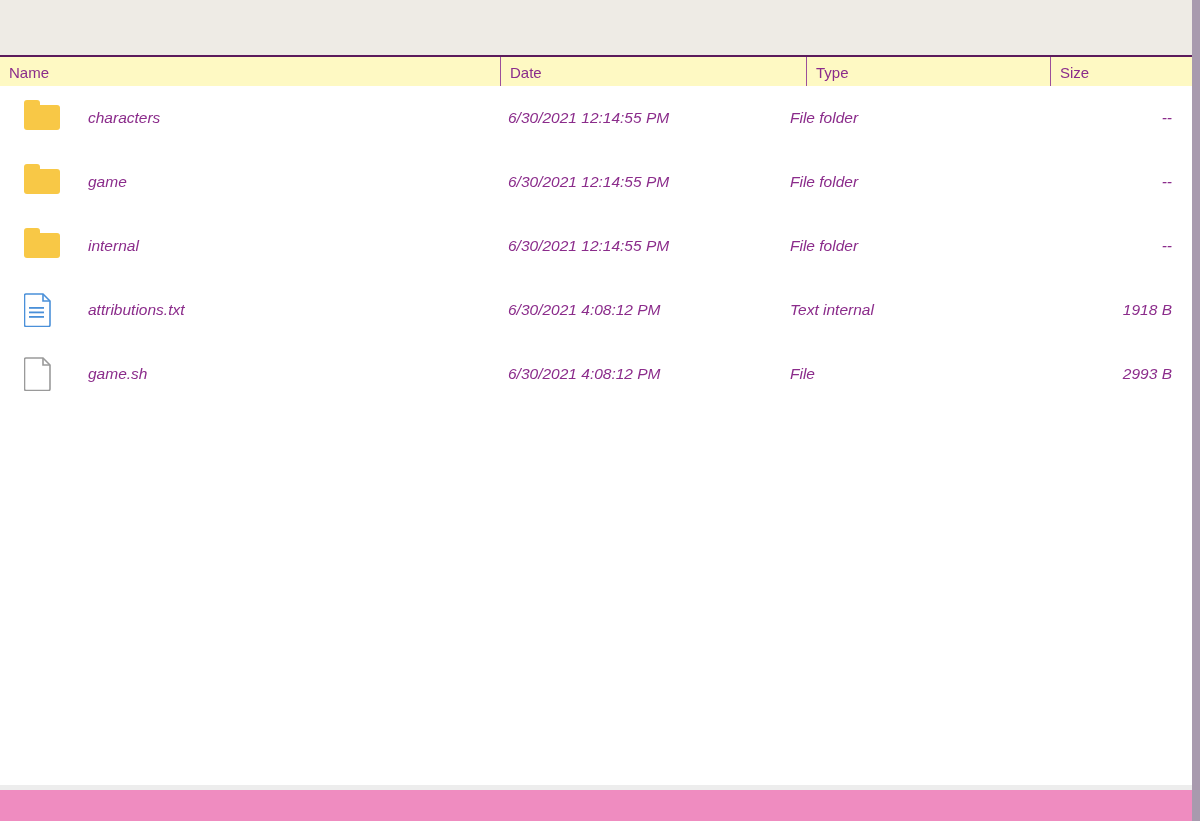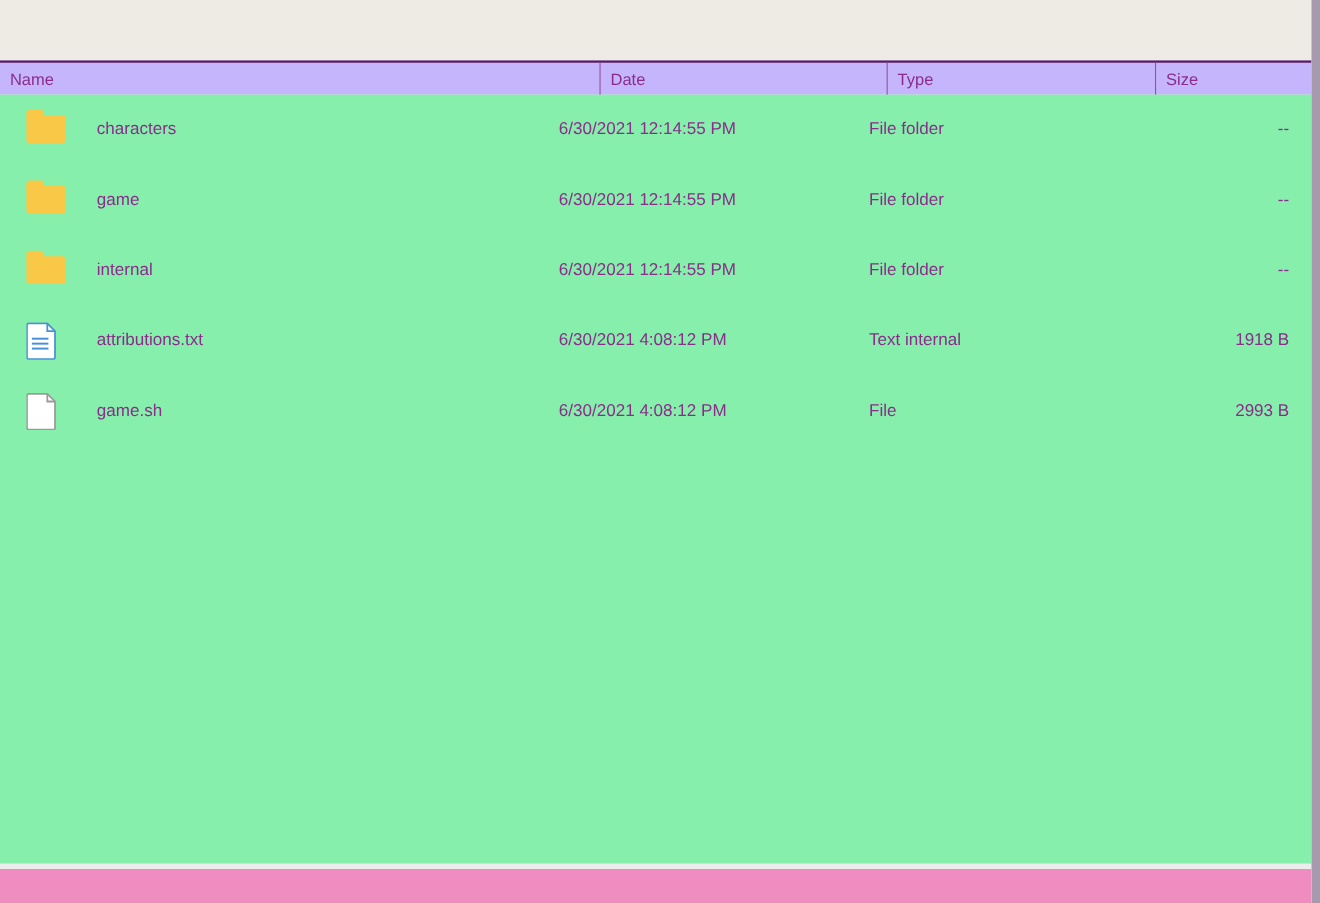--- a/index.html
+++ b/index.html
@@ -58,34 +58,34 @@
     background:none; border:none; cursor:pointer;
     font-family:"Liberation Sans", sans-serif;
   }
 
   
   .toolbar-gap { height:55px; flex:0 0 55px; background:#eeebe5; }
 
   
   .col-headers {
     position:relative; height:31px; flex:0 0 31px;
-    background:#c4b5fd; border-top:2px solid #5b1a5b;
+    background:#fef9c3; border-top:2px solid #5b1a5b;
   }
   .col-head {
     position:absolute; top:0; height:31px; display:flex; align-items:center;
     color:#8b2c8b; font-size:15px; padding-left:9px;
   }
   .col-head.divider { border-left:1px solid #9b4f9b; }
   .ch-name { left:0px;    width:500px; padding-left:9px; }
-  .ch-date { left:500px;  width:282px;margin-left:45px; }
+  .ch-date { left:500px;  width:282px; }
   .ch-type { left:782px;  width:256px;margin-left:24px; }
   .ch-size { left:1038px; width:154px;margin-left:12px; }
 
   
-  .file-list { flex:1 1 auto; background:#86efac; position:relative; }
+  .file-list { flex:1 1 auto; background:#ffffff; position:relative;font-style:italic; }
   .row {
     position:relative; height:64px; display:flex; align-items:center;
     cursor:default;
   }
   .cell { position:absolute; font-size:15.5px; color:#8b2c8b; }
   .c-icon { left:24px; width:36px; height:36px; top:14px; }
   .c-name { left:88px; }
   .c-date { left:508px; }
   .c-type { left:790px; }
   .c-size { left:1038px; width:134px; text-align:right; }

